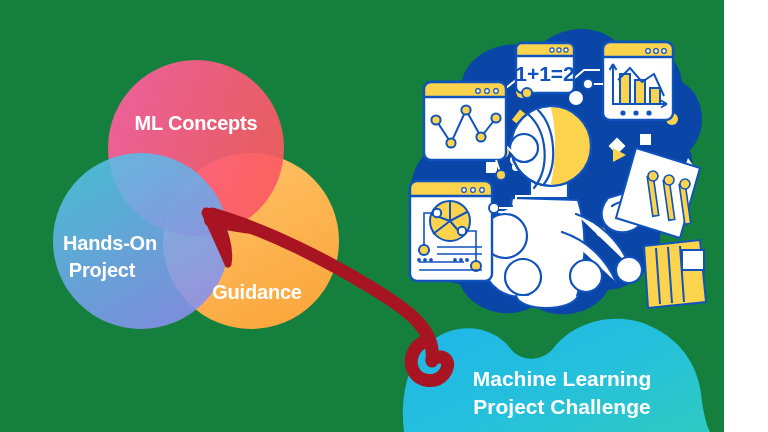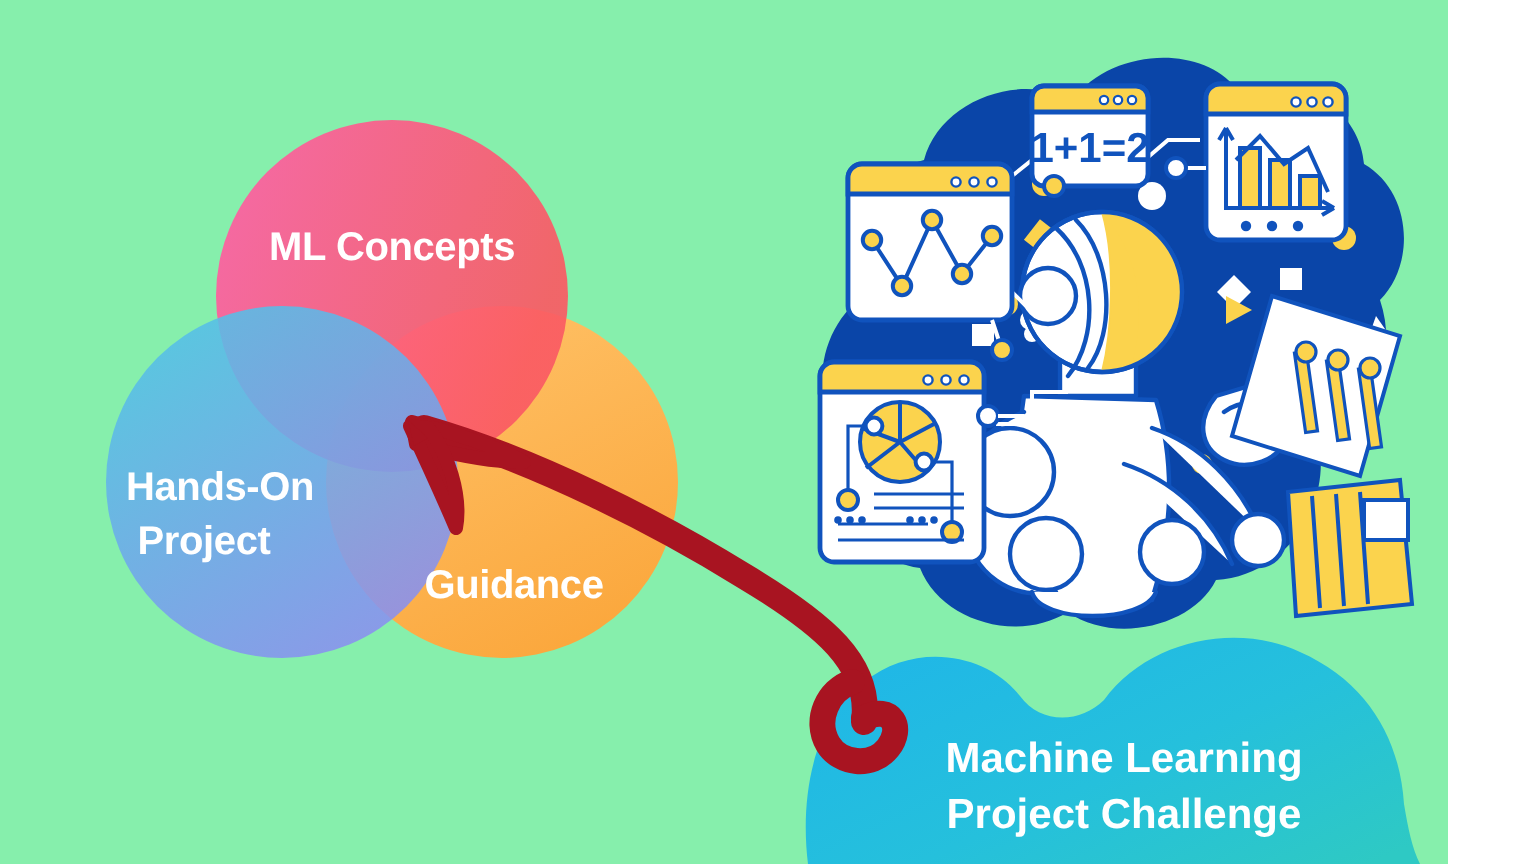--- a/index.html
+++ b/index.html
@@ -7,21 +7,21 @@
     padding: 0;
     background: #ffffff;
   }
   body {
     font-family: "Liberation Sans", sans-serif;
   }
   #canvas {
     position: relative;
     width: 724px;
     height: 432px;
-    background: #86efac;
+    background: #15803d;
     overflow: hidden;
   }
   #canvas svg.layer {
     position: absolute;
     top: 0;
     left: 0;
     width: 768px;
     height: 432px;
   }
   .venn-label {

